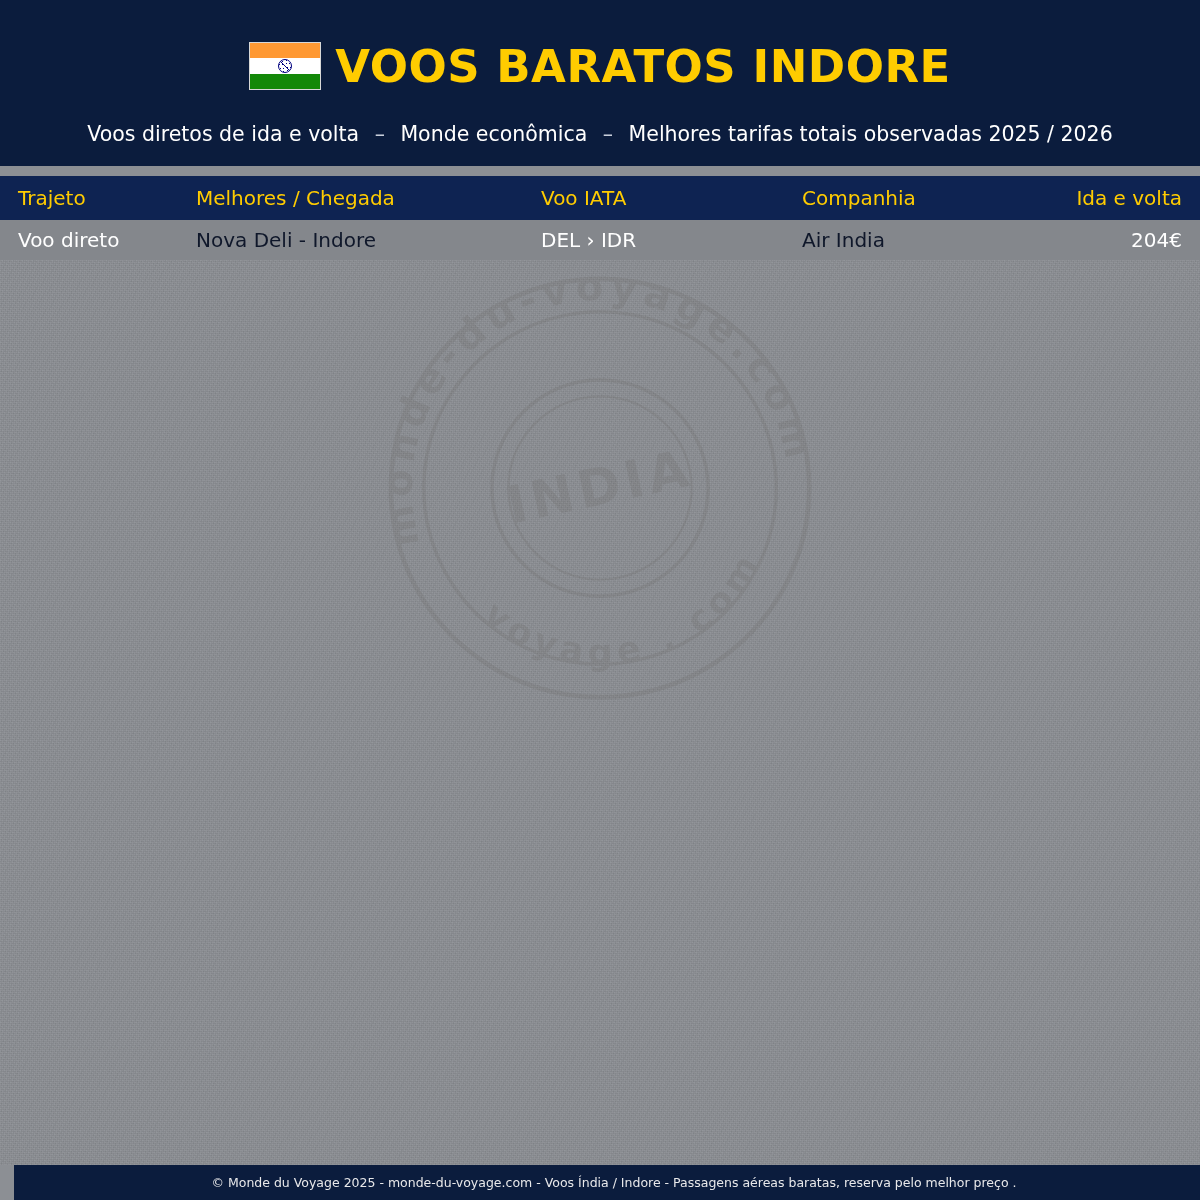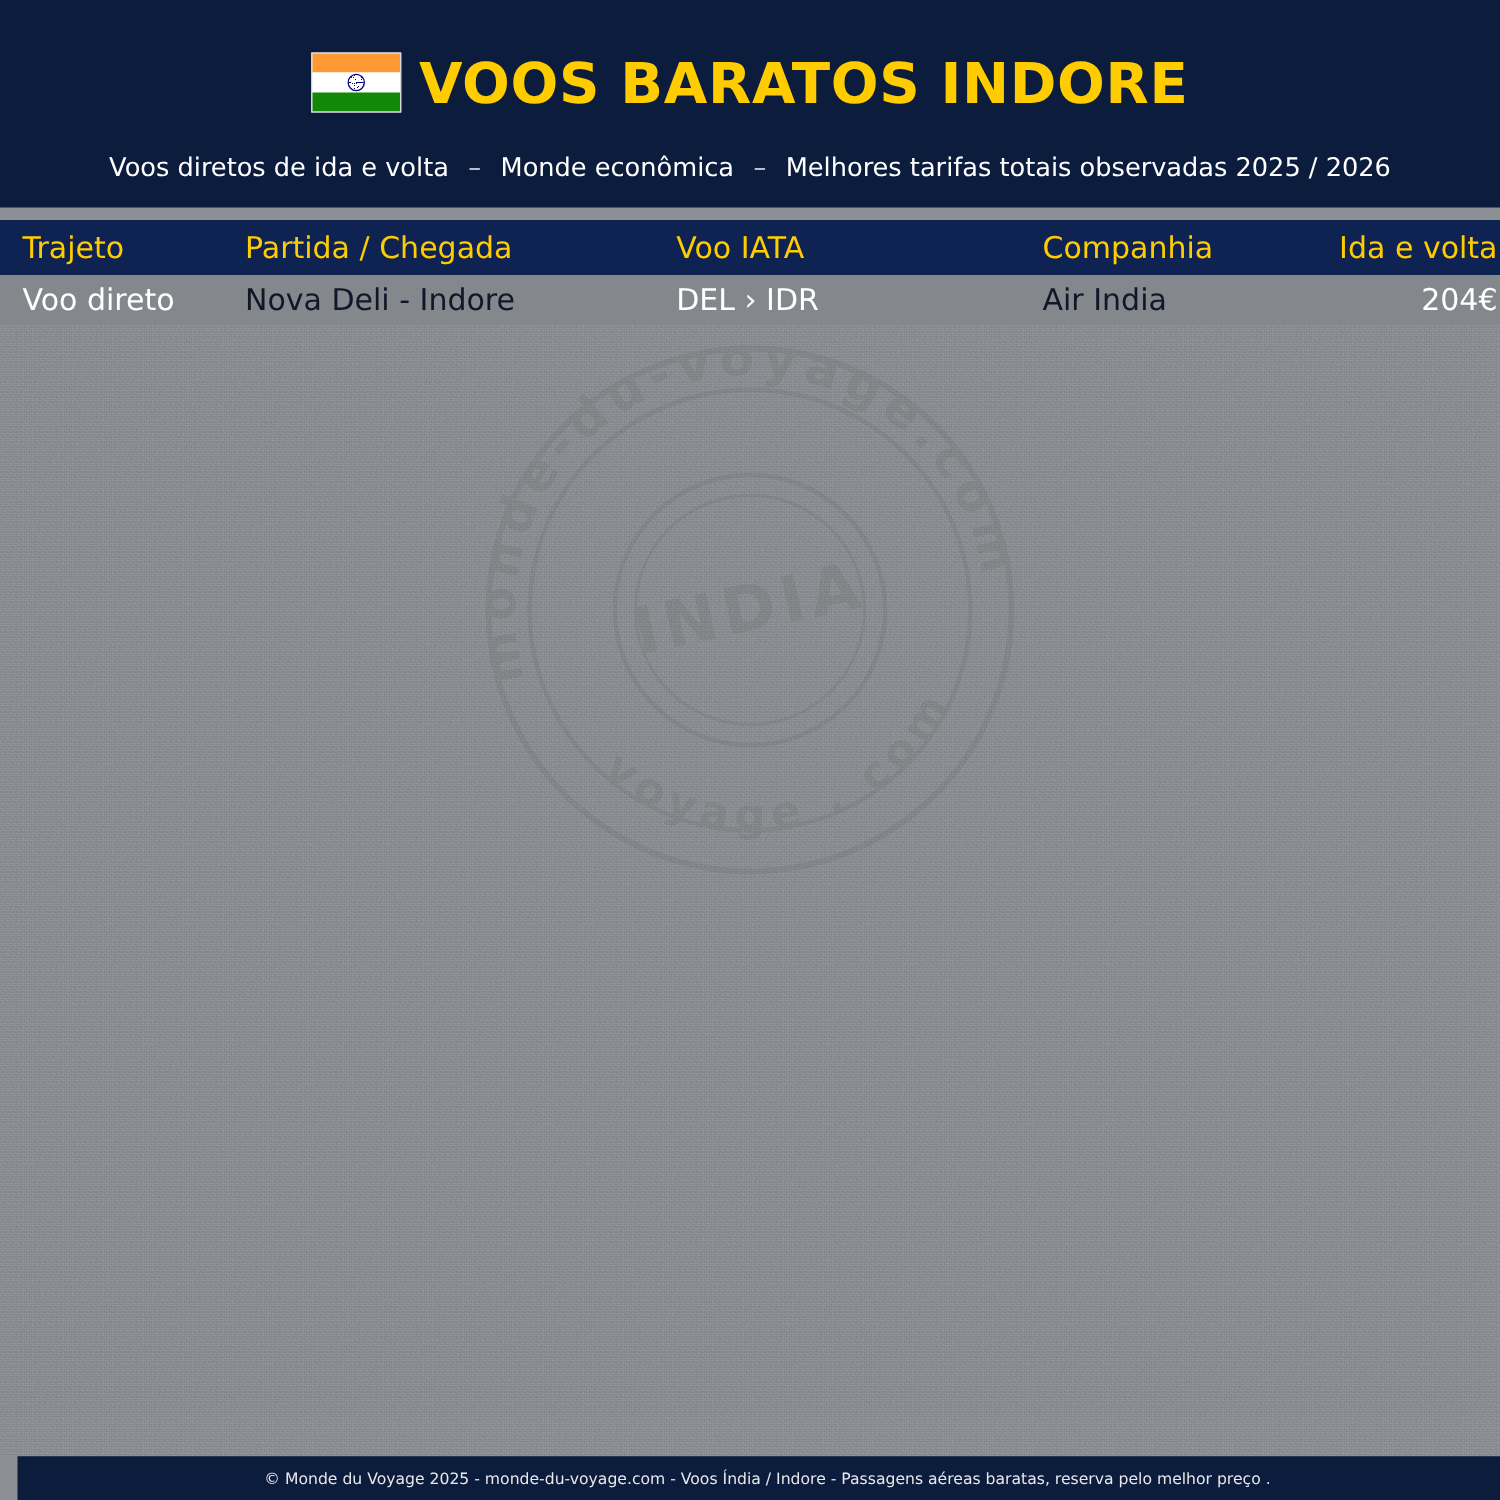--- a/index.html
+++ b/index.html
@@ -111,29 +111,29 @@
     width: 1200px;
     height: 100%;
   }
   .cell {
     position: absolute;
     top: 0;
     height: 100%;
     display: flex;
     align-items: center;
     white-space: nowrap;
-    font-size: 24px;
+    font-size: 20px;
   }
   
   .c-trajeto   { left: 18px; }
   .c-partida   { left: 196px; }
   .c-iata      { left: 541px; }
   .c-codigo    { left: 714px; margin-top: 48px; }
-  .c-companhia { left: 834px; }
-  .c-price     { right: 2px; justify-content: flex-end; }
+  .c-companhia { left: 802px; }
+  .c-price     { right: 18px; justify-content: flex-end; }
 
   .table-head .cell { color: #ffcc00; }
   .table-head .c-iata,
   .table-head .c-codigo { color: #ffcc00; }
 
   .row-white { color: #ffffff; }
   .row-yellow { color: #0f172a; }
 
   
   .body-area {
@@ -209,21 +209,21 @@
       <span class="sep">–</span>
       <span>Monde econômica</span>
       <span class="sep">–</span>
       <span>Melhores tarifas totais observadas 2025 / 2026</span>
     </div>
   </div>
 
   <div class="table-head">
     <div class="cells">
       <div class="cell c-trajeto">Trajeto</div>
-      <div class="cell c-partida">Partida / Chegada</div>
+      <div class="cell c-partida">Melhores / Chegada</div>
       <div class="cell c-iata">Voo IATA</div>
       <div class="cell c-codigo">Código</div>
       <div class="cell c-companhia">Companhia</div>
       <div class="cell c-price">Ida e volta</div>
     </div>
   </div>
 
   <div class="table-row">
     <div class="cells">
       <div class="cell c-trajeto row-white">Voo direto</div>

